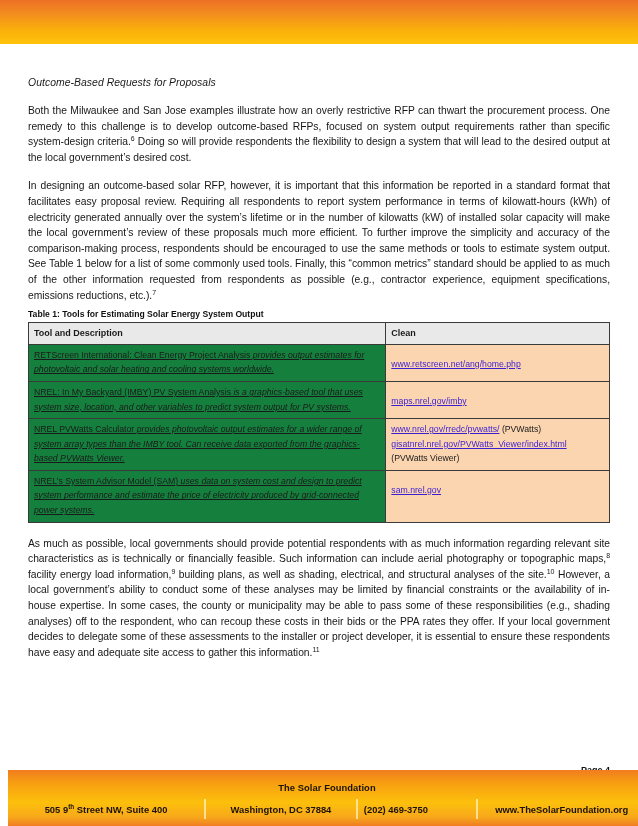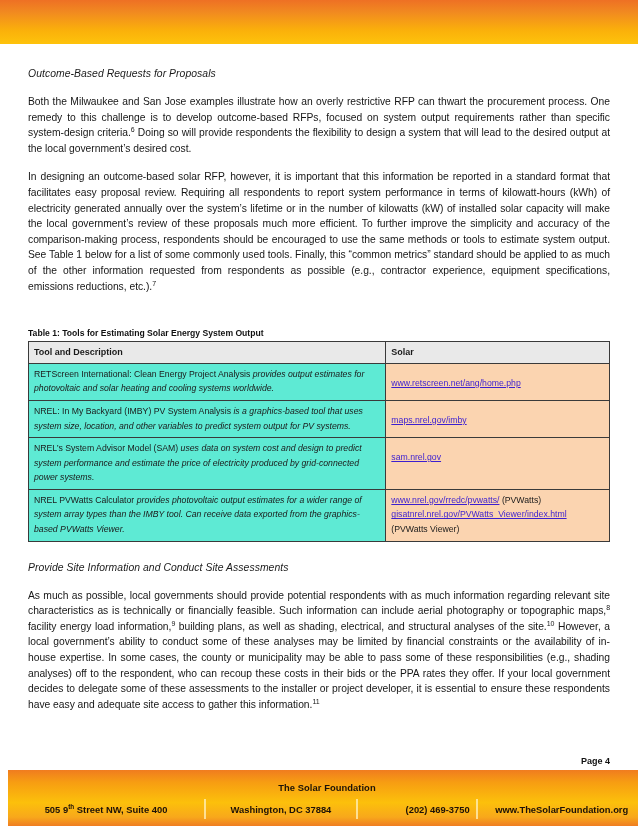--- a/index.html
+++ b/index.html
@@ -21,21 +21,21 @@
     position: absolute;
     top: 0; left: 0;
     width: 638px;
     height: 44px;
     background: linear-gradient(to bottom, #ee7024 0%, #f18a20 28%, #fbb10a 70%, #fec30b 100%);
   }
 
   
   .page {
     position: absolute;
-    top: 48px;
+    top: 57px;
     left: 0;
     width: 638px;
     height: 726px;
     box-sizing: border-box;
     padding: 0 28px;
   }
 
   .sec-heading {
     font-style: italic;
     font-size: 10.4px;
@@ -57,21 +57,21 @@
   sup {
     font-size: 7px;
     vertical-align: super;
     line-height: 0;
   }
 
   
   .table-caption {
     font-size: 8.6px;
     font-weight: bold;
-    margin: 34px 0 3px 0;
+    margin: 6px 0 3px 0;
     color: #111;
   }
 
   table.tools {
     border-collapse: collapse;
     width: 100%;
     table-layout: fixed;
     border: 1px solid #3a3a3a;
   }
   table.tools th, table.tools td {
@@ -83,21 +83,22 @@
   }
   table.tools th {
     background: #e9e9e9;
     text-align: left;
     font-weight: bold;
     padding-top: 3px;
     padding-bottom: 3px;
     font-size: 9px;
   }
   table.tools td.desc {
-    background: #5eead4;
+    background: #15803d;
+    text-decoration: underline;
   }
   table.tools td.link {
     background: #fbd4b0;
     margin-top: 16px;
   }
   col.c1 { width: 61.5%; }
   col.c2 { width: 38.5%; }
 
   td.desc .ital { font-style: italic; }
   td.link { font-size: 8.7px; }
@@ -140,21 +141,21 @@
     display: flex;
     align-items: center;
     justify-content: center;
     margin-top: 6px;
     font-size: 9.4px;
     font-weight: bold;
   }
   .footer-item { padding: 0 6px; white-space: nowrap; }
   .f-addr { width: 200px; text-align: center; }
   .f-city { width: 150px; text-align: center; }
-  .f-phone { width: 115px; text-align: right; }
+  .f-phone { width: 115px; text-align: left; }
   .f-web  { width: 170px; text-align: center; }
   .fdiv {
     width: 2px;
     height: 20px;
     background: rgba(255,240,190,0.75);
   }
   .footer-item sup { font-size: 6.4px; }
 </style>
 </head>
 <body>
@@ -172,57 +173,56 @@
   <div class="table-caption">Table 1: Tools for Estimating Solar Energy System Output</div>
 
   <table class="tools">
     <colgroup>
         <col class="c1">
         <col class="c2">
       </colgroup>
     <thead>
       <tr>
         <th>Tool and Description</th>
-        <th>Solar</th>
+        <th>Clean</th>
       </tr>
     </thead>
     <tbody>
       <tr>
         <td class="desc"><span>RETScreen International: Clean Energy Project Analysis</span><span class="ital"> provides output estimates for photovoltaic and solar heating and cooling systems worldwide.</span></td>
         <td class="link">
           <span class="pad-top"></span>
           <a class="lnk" href="#">www.retscreen.net/ang/home.php</a>
         </td>
       </tr>
       <tr>
         <td class="desc"><span>NREL: In My Backyard (IMBY) PV System Analysis</span><span class="ital"> is a graphics-based tool that uses system size, location, and other variables to predict system output for PV systems.</span></td>
         <td class="link">
           <span class="pad-top"></span>
           <a class="lnk" href="#">maps.nrel.gov/imby</a>
-        </td>
-      </tr>
-      <tr>
-        <td class="desc"><span>NREL’s System Advisor Model (SAM)</span><span class="ital"> uses data on system cost and design to predict system performance and estimate the price of electricity produced by grid-connected power systems.</span></td>
-        <td class="link">
-          <span class="pad-top"></span>
-          <a class="lnk" href="#">sam.nrel.gov</a>
         </td>
       </tr>
       <tr>
         <td class="desc"><span>NREL PVWatts Calculator</span><span class="ital"> provides photovoltaic output estimates for a wider range of system array types than the IMBY tool. Can receive data exported from the graphics-based PVWatts Viewer.</span></td>
         <td class="link">
           <span class="link-line"><a class="lnk" href="#">www.nrel.gov/rredc/pvwatts/</a><span> (PVWatts)</span></span>
           <span class="link-line"><a class="lnk" href="#">gisatnrel.nrel.gov/PVWatts_Viewer/index.html</a></span>
           <span class="link-line">(PVWatts Viewer)</span>
         </td>
       </tr>
+      <tr>
+        <td class="desc"><span>NREL’s System Advisor Model (SAM)</span><span class="ital"> uses data on system cost and design to predict system performance and estimate the price of electricity produced by grid-connected power systems.</span></td>
+        <td class="link">
+          <span class="pad-top"></span>
+          <a class="lnk" href="#">sam.nrel.gov</a>
+        </td>
+      </tr>
     </tbody>
   </table>
 
-  <div class="sec-heading">Provide Site Information and Conduct Site Assessments</div>
 
   <p class="body"><span>As much as possible, local governments should provide potential respondents with as much information regarding relevant site characteristics as is technically or financially feasible. Such information can include aerial photography or topographic maps,</span><sup>8</sup><span> facility energy load information,</span><sup>9</sup><span> building plans, as well as shading, electrical, and structural analyses of the site.</span><sup>10</sup><span> However, a local government’s ability to conduct some of these analyses may be limited by financial constraints or the availability of in-house expertise. In some cases, the county or municipality may be able to pass some of these responsibilities (e.g., shading analyses) off to the respondent, who can recoup these costs in their bids or the PPA rates they offer. If your local government decides to delegate some of these assessments to the installer or project developer, it is essential to ensure these respondents have easy and adequate site access to gather this information.</span><sup>11</sup></p>
 
   <div class="page-number">Page 4</div>
 </div>
 
 <div class="footer-bar">
   <div class="footer-title">The Solar Foundation</div>
   <div class="footer-row">
     <div class="footer-item f-addr"><span>505 9</span><sup>th</sup><span> Street NW, Suite 400</span></div>

